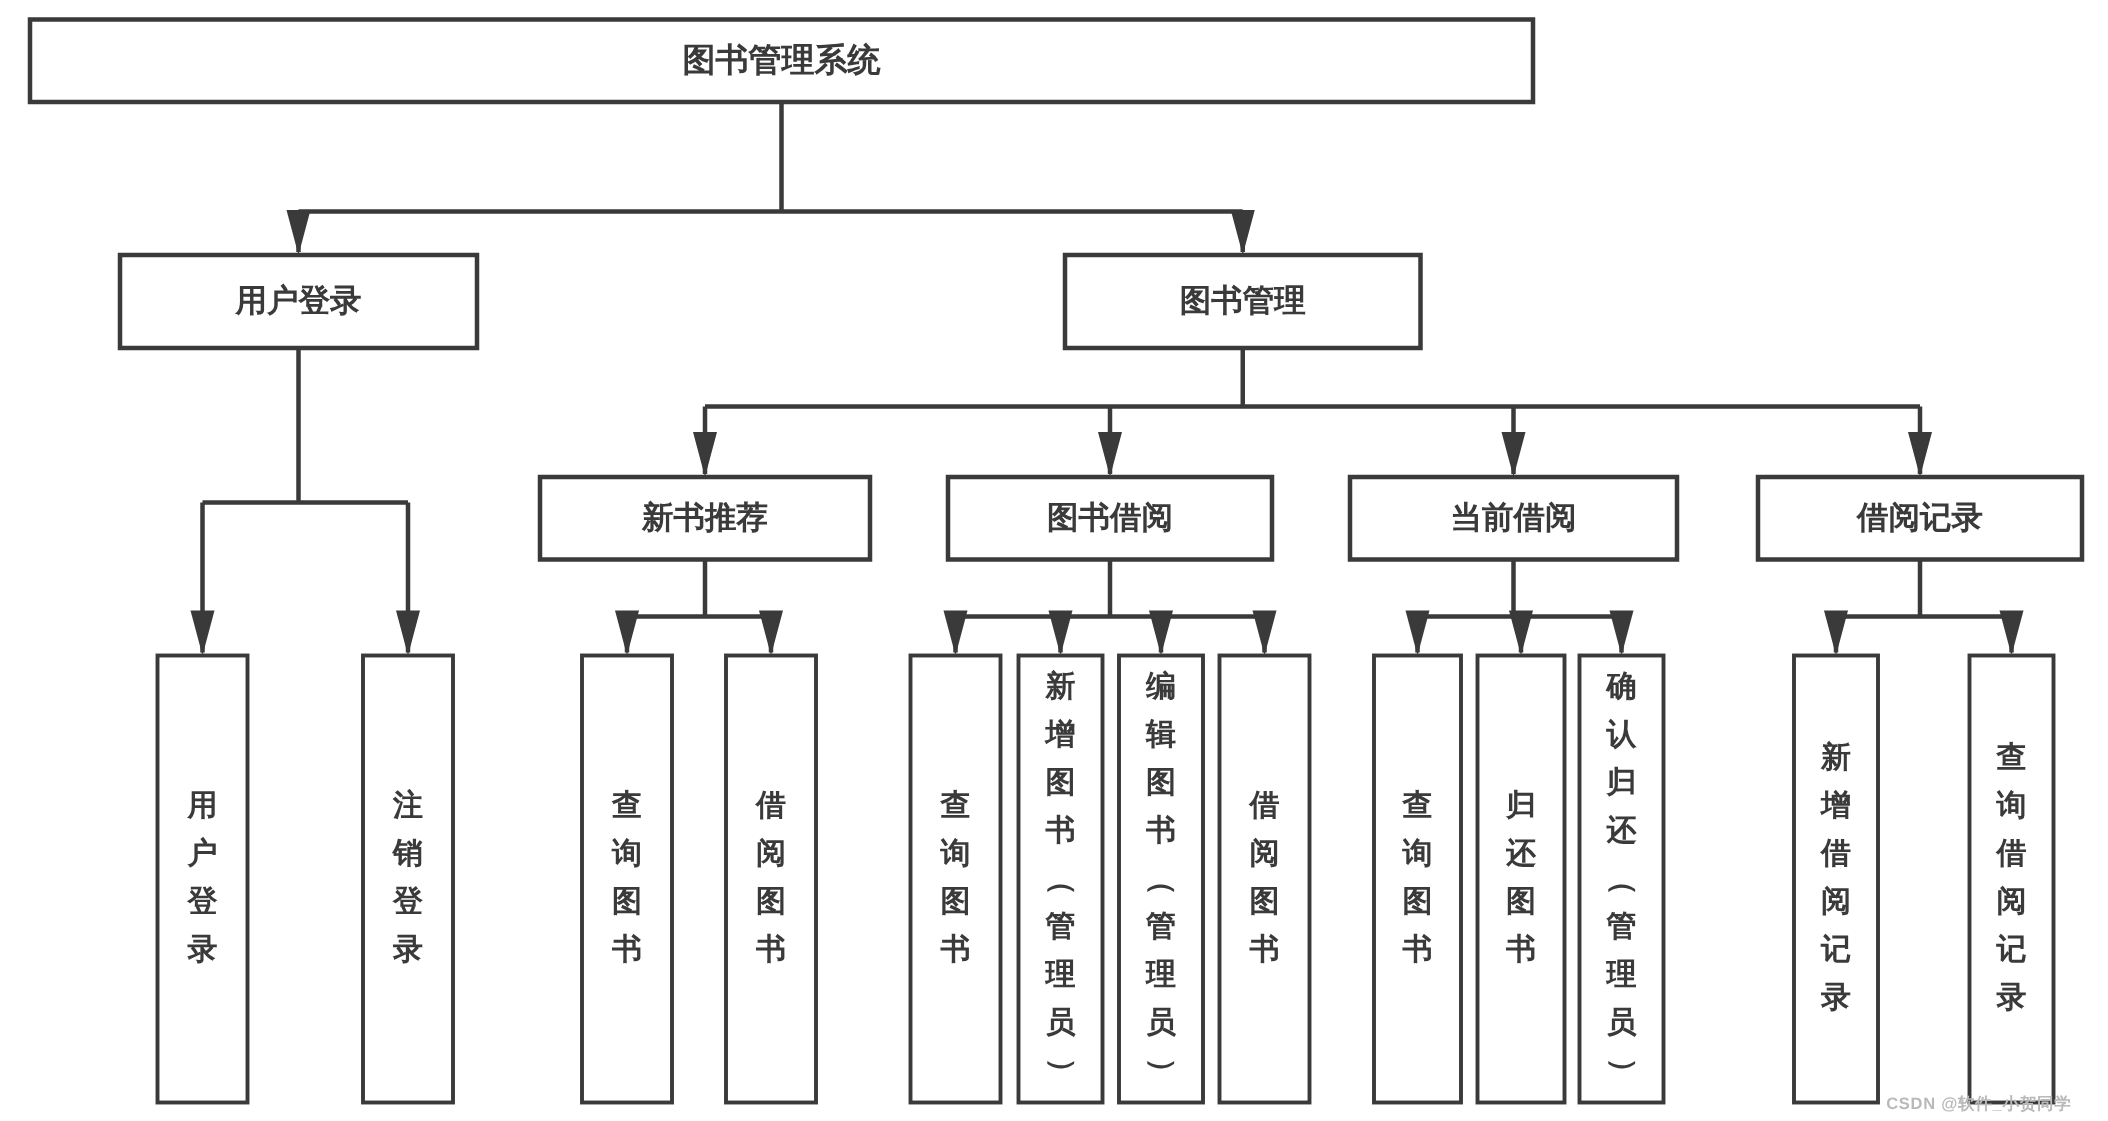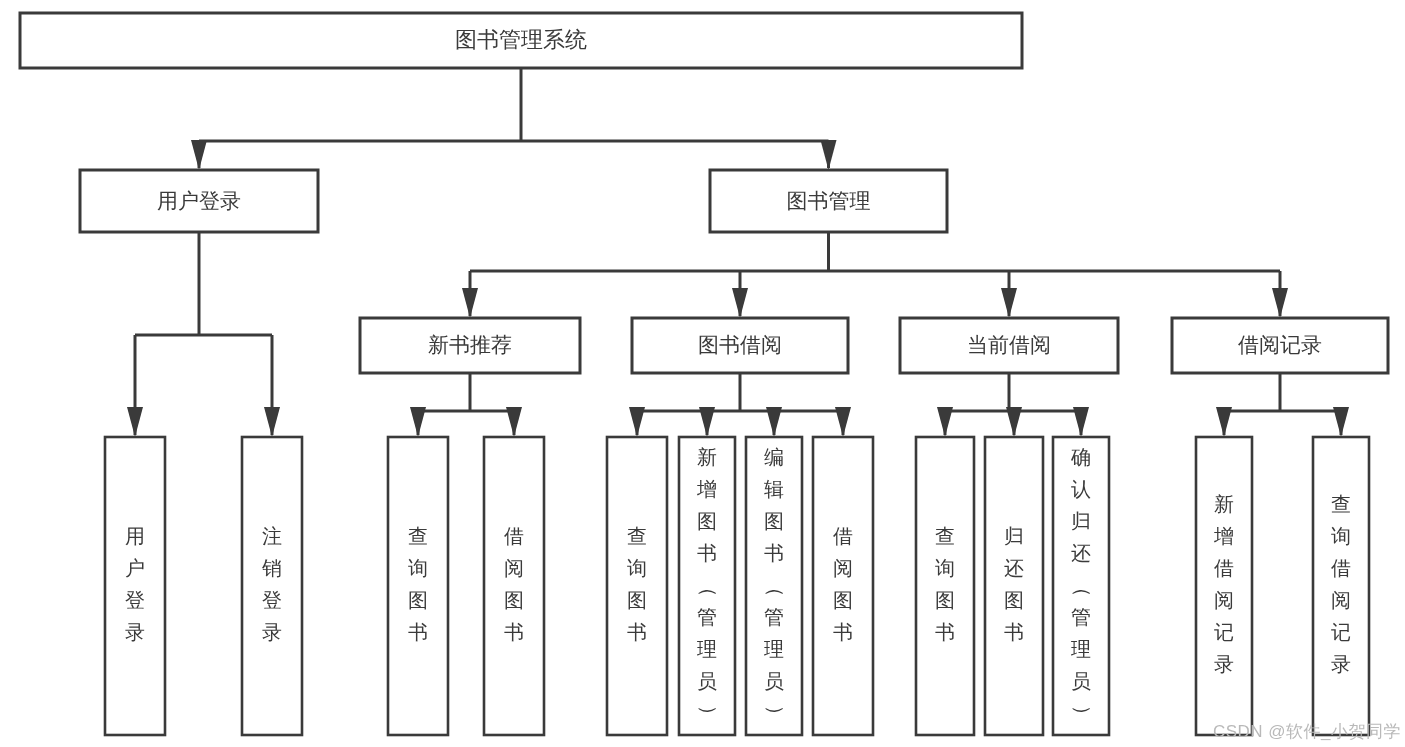--- a/index.html
+++ b/index.html
@@ -12,20 +12,21 @@
     width: 1405px;
     height: 747px;
     font-family: "Liberation Sans", "DejaVu Sans", sans-serif;
     overflow: hidden;
     position: relative;
   }
   #diagram-root {
     position: relative;
     width: 1405px;
     height: 747px;
+    font-weight: bold;
   }
   svg.diagram-canvas {
     position: absolute;
     left: 0;
     top: 0;
     width: 1405px;
     height: 747px;
     display: block;
   }
   .node-box {
@@ -58,24 +59,24 @@
     stroke-width: 3;
     fill: none;
     stroke-linecap: butt;
   }
   .connector-arrowhead {
     fill: #3a3a3a;
     stroke: none;
   }
   .watermark {
     position: absolute;
-    right: 4px;
+    right: 24px;
     bottom: 4px;
     font-family: "Liberation Sans", "DejaVu Sans", sans-serif;
-    font-size: 17px;
+    font-size: 11px;
     color: #b9b9b9;
     letter-spacing: 0.5px;
     white-space: nowrap;
     user-select: none;
     text-align: right;
   }
 </style>
 </head>
 <body>
 

